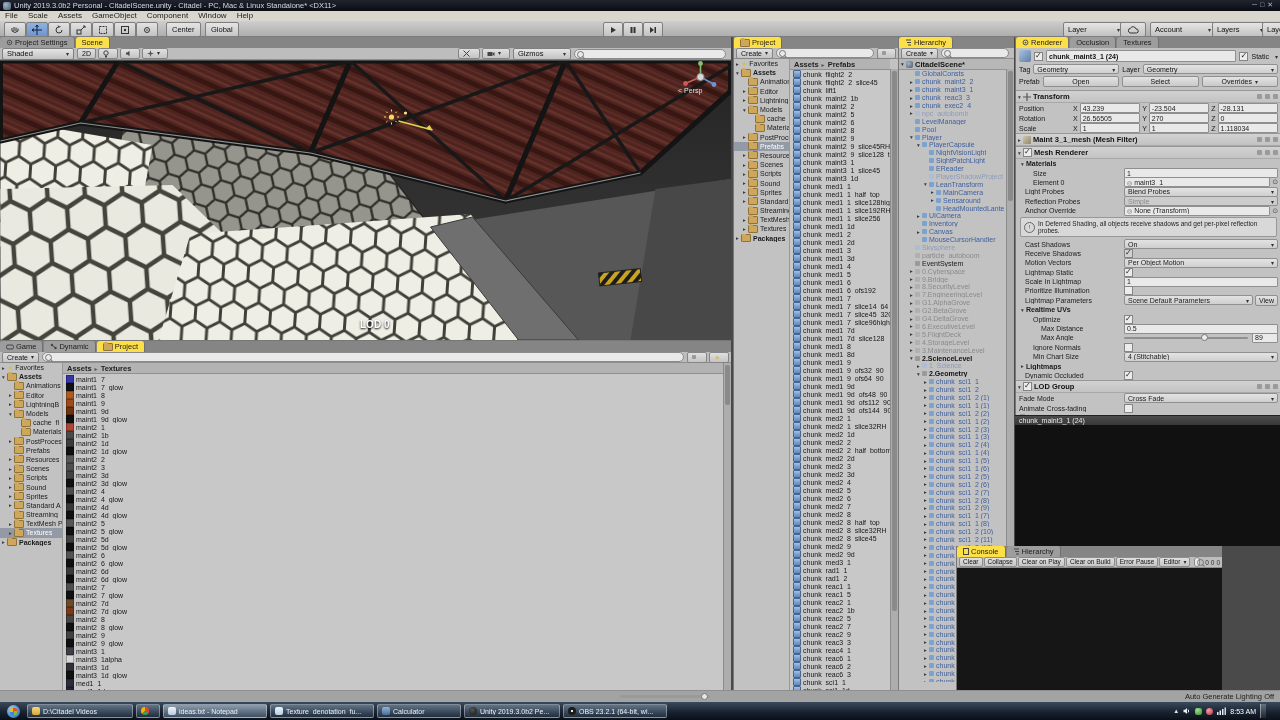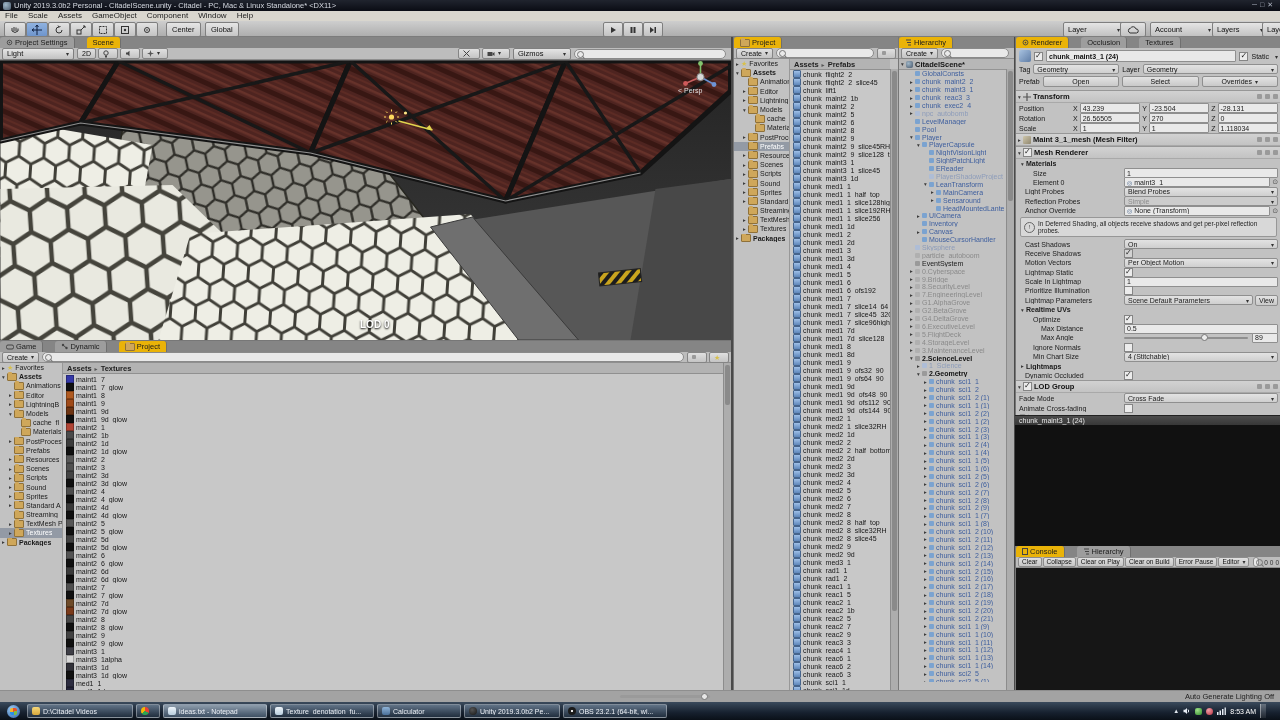--- a/index.html
+++ b/index.html
@@ -19,22 +19,22 @@
         display:flex;align-items:center;justify-content:center}
   .tbtn.on{background:linear-gradient(#8fb2e0,#6f95cc)}
   .pillbtn{position:absolute;top:1px;height:13px;background:linear-gradient(#e5e5e5,#c6c6c6);border:1px solid #7f7f7f;border-radius:2px;
         display:flex;align-items:center;justify-content:center;padding:0 5px;font-size:7.5px}
   .ddbtn{position:absolute;top:1px;height:13px;background:linear-gradient(#e5e5e5,#c2c2c2);border:1px solid #7f7f7f;border-radius:2px;
         display:flex;align-items:center;justify-content:space-between;padding:0 4px;font-size:7.5px}
   .caret{font-size:6px;color:#333;margin-left:3px}
   
   .tabstrip{background:#858585;display:flex;align-items:flex-end;height:11px}
   .tab{height:11px;box-sizing:border-box;padding:0 6px;background:#9d9d9d;border-right:1px solid #6f6f6f;color:#1c1c1c;
-       font-size:7.5px;line-height:11px;display:flex;align-items:center;border-top-left-radius:3px;border-top-right-radius:3px;margin-right:12px}
-  .tab.on{background:#eab308}
+       font-size:7.5px;line-height:11px;display:flex;align-items:center;border-top-left-radius:3px;border-top-right-radius:3px;margin-right:1px}
+  .tab.on{background:#fde047}
   .minirow{background:#bdbdbd;border-bottom:1px solid #8f8f8f;display:flex;align-items:center;height:11px;box-sizing:border-box;padding:0 2px}
   .createbtn{background:linear-gradient(#e0e0e0,#c4c4c4);border:1px solid #858585;border-radius:2px;height:9px;line-height:9px;padding:0 4px;font-size:7px;display:flex;align-items:center}
   .search{background:#e9e9e9;border:1px solid #8a8a8a;border-radius:5px;height:8px;flex:1;margin:0 3px;position:relative}
   .mag{width:5px;height:5px;border:1px solid #777;border-radius:50%;position:absolute;left:2px;top:1px}
   .mag:after{content:"";position:absolute;width:3px;height:1px;background:#777;transform:rotate(45deg);left:4px;top:5px}
   .crumb{background:#b3b3b3;border-bottom:1px solid #909090;height:10px;display:flex;align-items:center;font-size:7.5px;font-weight:bold;color:#222;padding-left:4px}
   .crumb .sep{margin:0 3px;font-size:6px;color:#555}
   
   .ftrow{height:9.2px;display:flex;align-items:center;font-size:7px;color:#1a1a1a;white-space:nowrap;overflow:hidden}
   .ftrow.sel{background:#939aa5;color:#fff}
@@ -191,21 +191,21 @@
           <circle cx="4" cy="4" r="0.9" fill="#444"></circle>
         </svg>
       <span>Project Settings</span>
     </div>
     <div class="tab on">
       <span>Scene</span>
     </div>
   </div>
   <div class="minirow" style="height:12px">
     <div class="ddbtn" style="position:relative;top:0;height:10px;width:62px">
-      <span>Light</span>
+      <span>Shaded</span>
         <span class="caret">▾</span>
     </div>
     <div class="createbtn" style="margin-left:3px">
         <span>2D</span>
       </div>
     <div class="createbtn" style="margin-left:2px;width:10px">
       <svg width="6" height="8" viewBox="0 0 6 8">
           <circle cx="3" cy="3" r="2.2" stroke="#444" fill="none"></circle>
           <rect x="2" y="5.5" width="2" height="2" fill="#444"></rect>
         </svg>
@@ -1832,21 +1832,21 @@
       <div class="lodseg" style="width: 43%; background: linear-gradient(rgb(141, 146, 168), rgb(141, 146, 168));">LOD 1</div>
       <div class="lodseg" style="width: 10%; background: linear-gradient(rgb(124, 34, 38), rgb(124, 34, 38));">Culled</div>
     </div>
 </div>
 
 <div class="abs" style="left:1015px;top:415px;width:265px;height:10px;background:linear-gradient(#4c4c4c,#383838);color:#e8e8e8;display:flex;align-items:center;padding-left:4px;box-sizing:border-box;font-size:7px;border-top:1px solid #222">
   <span>chunk_maint3_1 (24)</span>
 </div>
 <div class="abs" style="left:1015px;top:425px;width:265px;height:121px;background:#111"></div>
 
-<div class="abs" style="left:1015px;top:546px;width:265px;height:144px;background:#c2c2c2;border-left:1px solid #777">
+<div class="abs" style="left:956px;top:546px;width:265px;height:144px;background:#c2c2c2;border-left:1px solid #777">
   <div class="tabstrip">
     <div class="tab on">
       <svg width="6" height="7" viewBox="0 0 6 7" style="margin-right:2px">
           <rect x="0.5" y="0.5" width="5" height="6" stroke="#444" fill="none"></rect>
         </svg>
       <span>Console</span>
     </div>
     <div class="tab">
       <svg width="7" height="7" viewBox="0 0 7 7" style="margin-right:2px">
           <path d="M1 1 H6 M2 3.5 H6 M3 6 H6" stroke="#444"></path>

